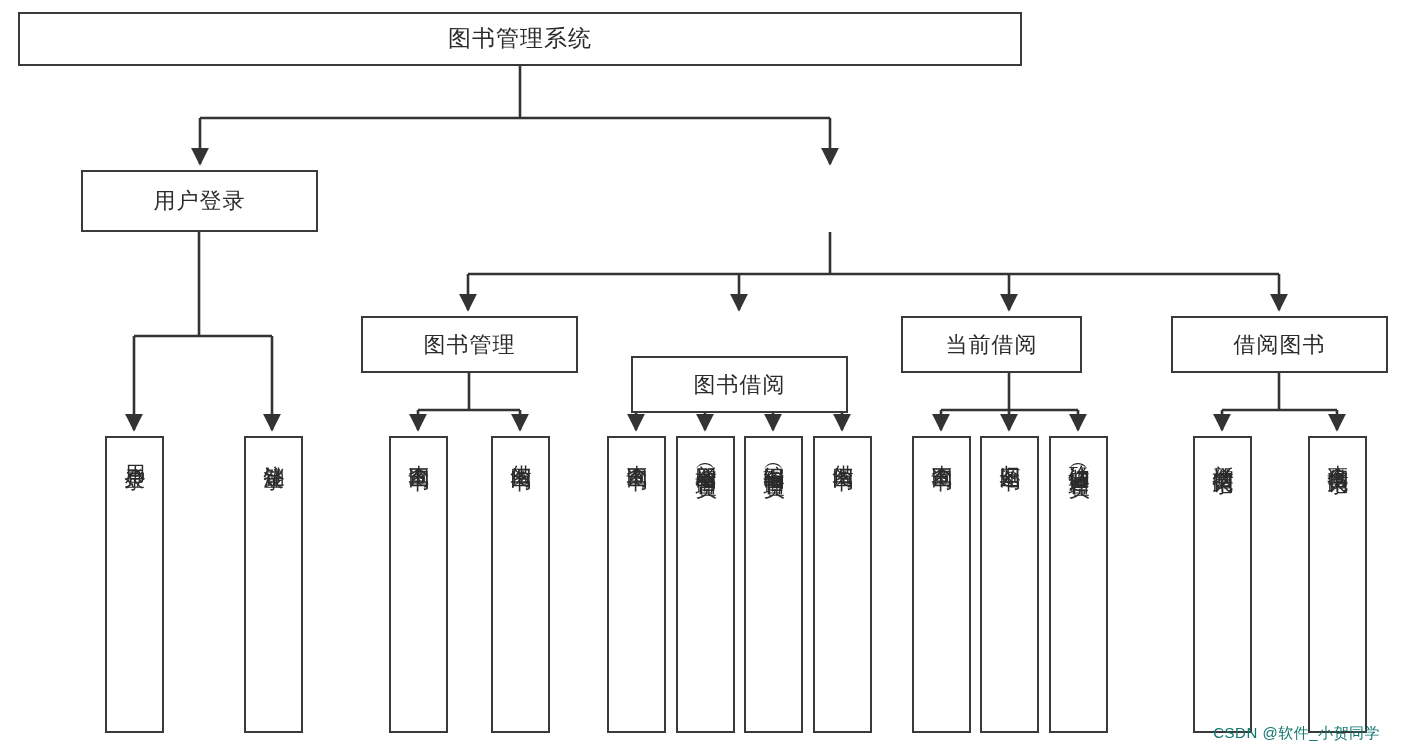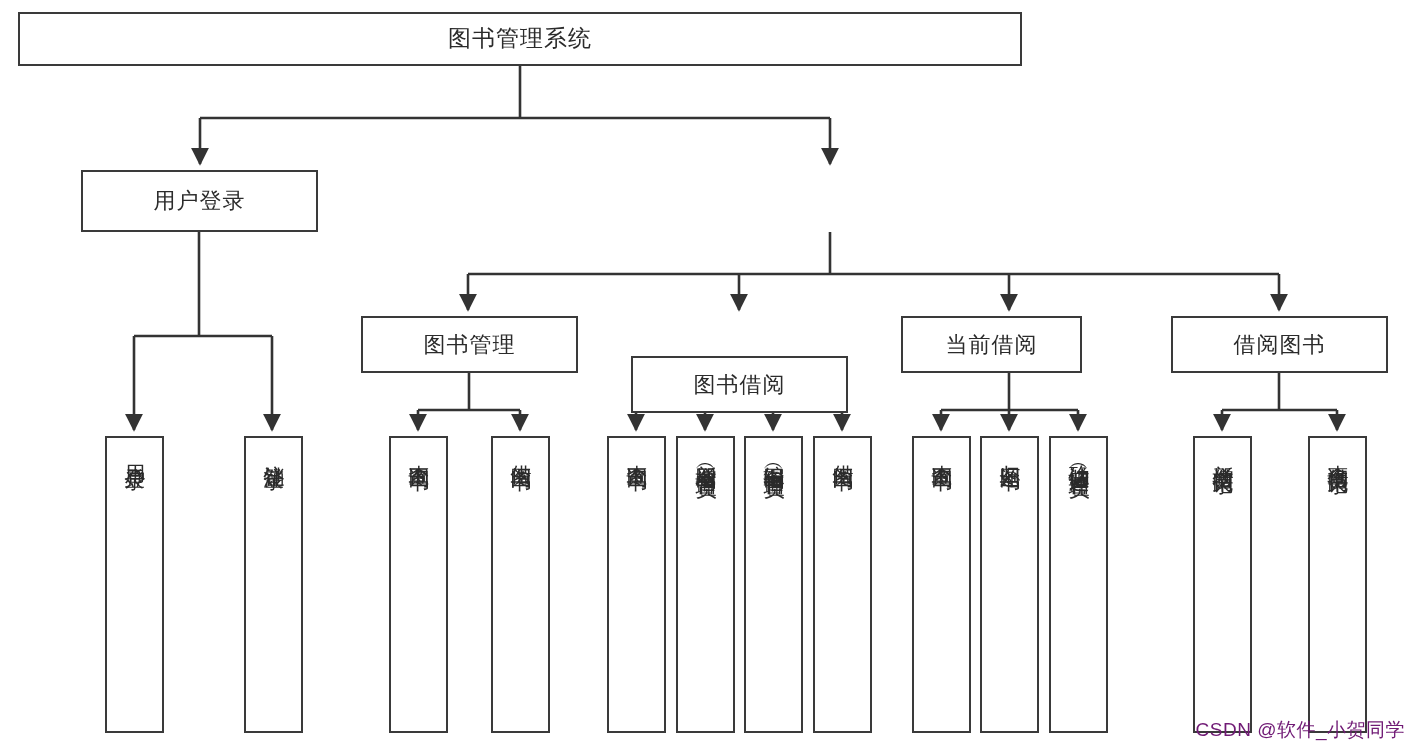--- a/index.html
+++ b/index.html
@@ -60,24 +60,24 @@
     letter-spacing: 2px;
     white-space: nowrap;
     display: block;
   }
   .htext {
     white-space: nowrap;
     letter-spacing: 1px;
   }
   #watermark {
     position: absolute;
-    right: 0;
+    right: 25px;
     bottom: 4px;
-    font-size: 19px;
-    color: #701a75;
+    font-size: 15px;
+    color: #0f766e;
     letter-spacing: 0.5px;
     white-space: nowrap;
     z-index: 5;
   }
 </style>
 </head>
 <body>
 
 <div id="diagram-root">
 

